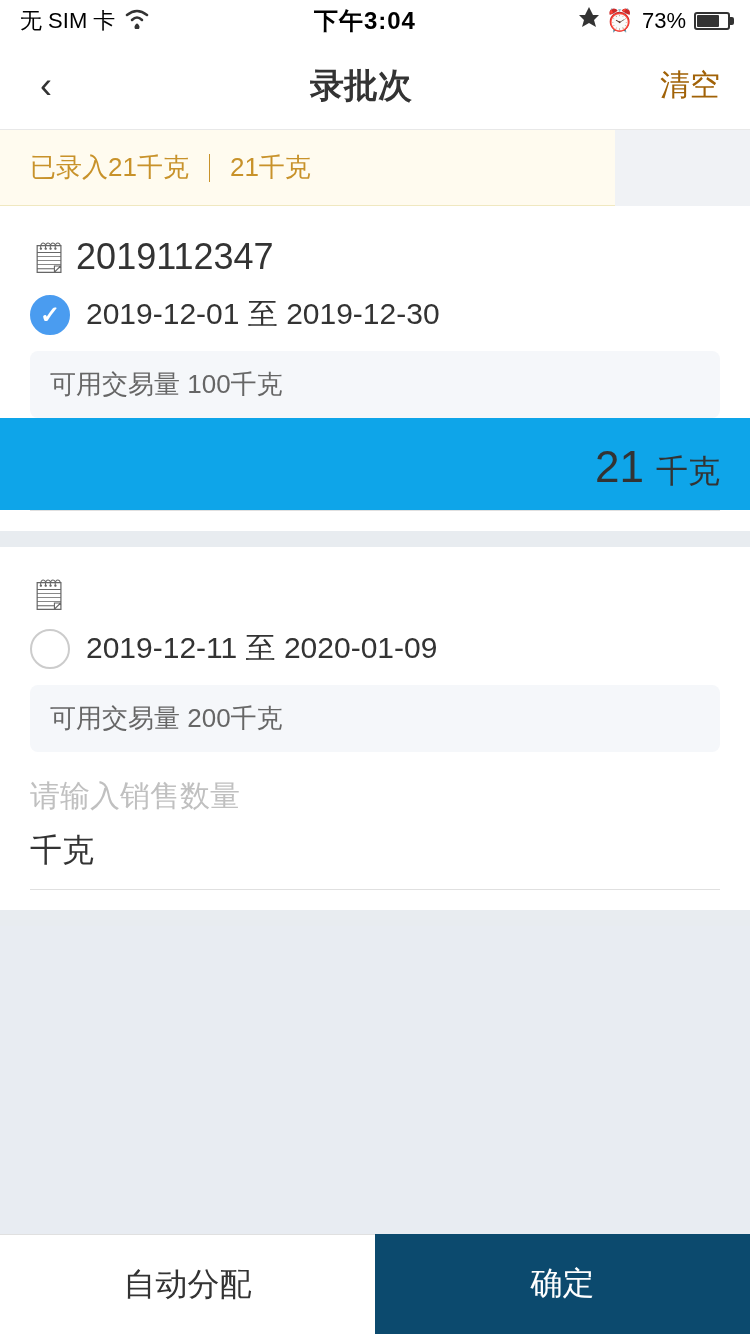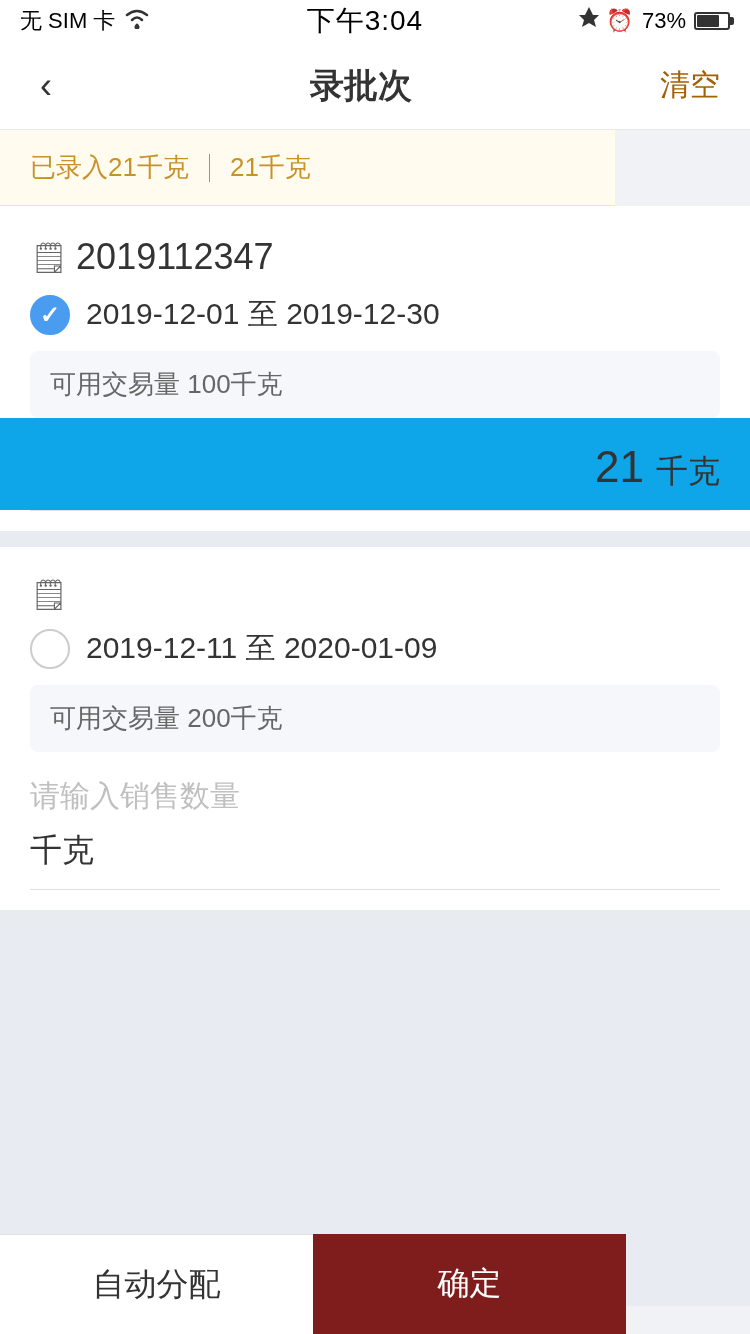--- a/index.html
+++ b/index.html
@@ -24,22 +24,22 @@
       padding: 0 20px;
       font-size: 24px;
     }
     .status-left {
       display: flex;
       align-items: center;
       gap: 8px;
       font-size: 22px;
     }
     .status-center {
-      font-size: 28px;
-      font-weight: 400;
+      font-size: 24px;
+      font-weight: 700;
       letter-spacing: 1px;
     }
     .status-right {
       display: flex;
       align-items: center;
       gap: 8px;
       font-size: 22px;
     }
     .battery-icon {
       width: 36px;
@@ -237,42 +237,42 @@
 
     
     .gray-area {
       background: #e8ecf2;
       flex: 1;
       min-height: 380px;
     }
 
     
     .bottom-bar {
-      width: 626px;
+      width: 750px;
       height: 100px;
       display: flex;
       position: fixed;
       bottom: 0;
       left: 0;
     }
     .btn-auto {
       flex: 1;
       background: #fff;
       display: flex;
       align-items: center;
       justify-content: center;
       font-size: 32px;
       color: #333;
       cursor: pointer;
       border: none;
       border-top: 1px solid #e0e0e0;
     }
     .btn-confirm {
       flex: 1;
-      background: #7f1d1d;
+      background: #0c4a6e;
       display: flex;
       align-items: center;
       justify-content: center;
       font-size: 32px;
       color: #fff;
       cursor: pointer;
       border: none;
       text-align: right;
     }
   </style>

